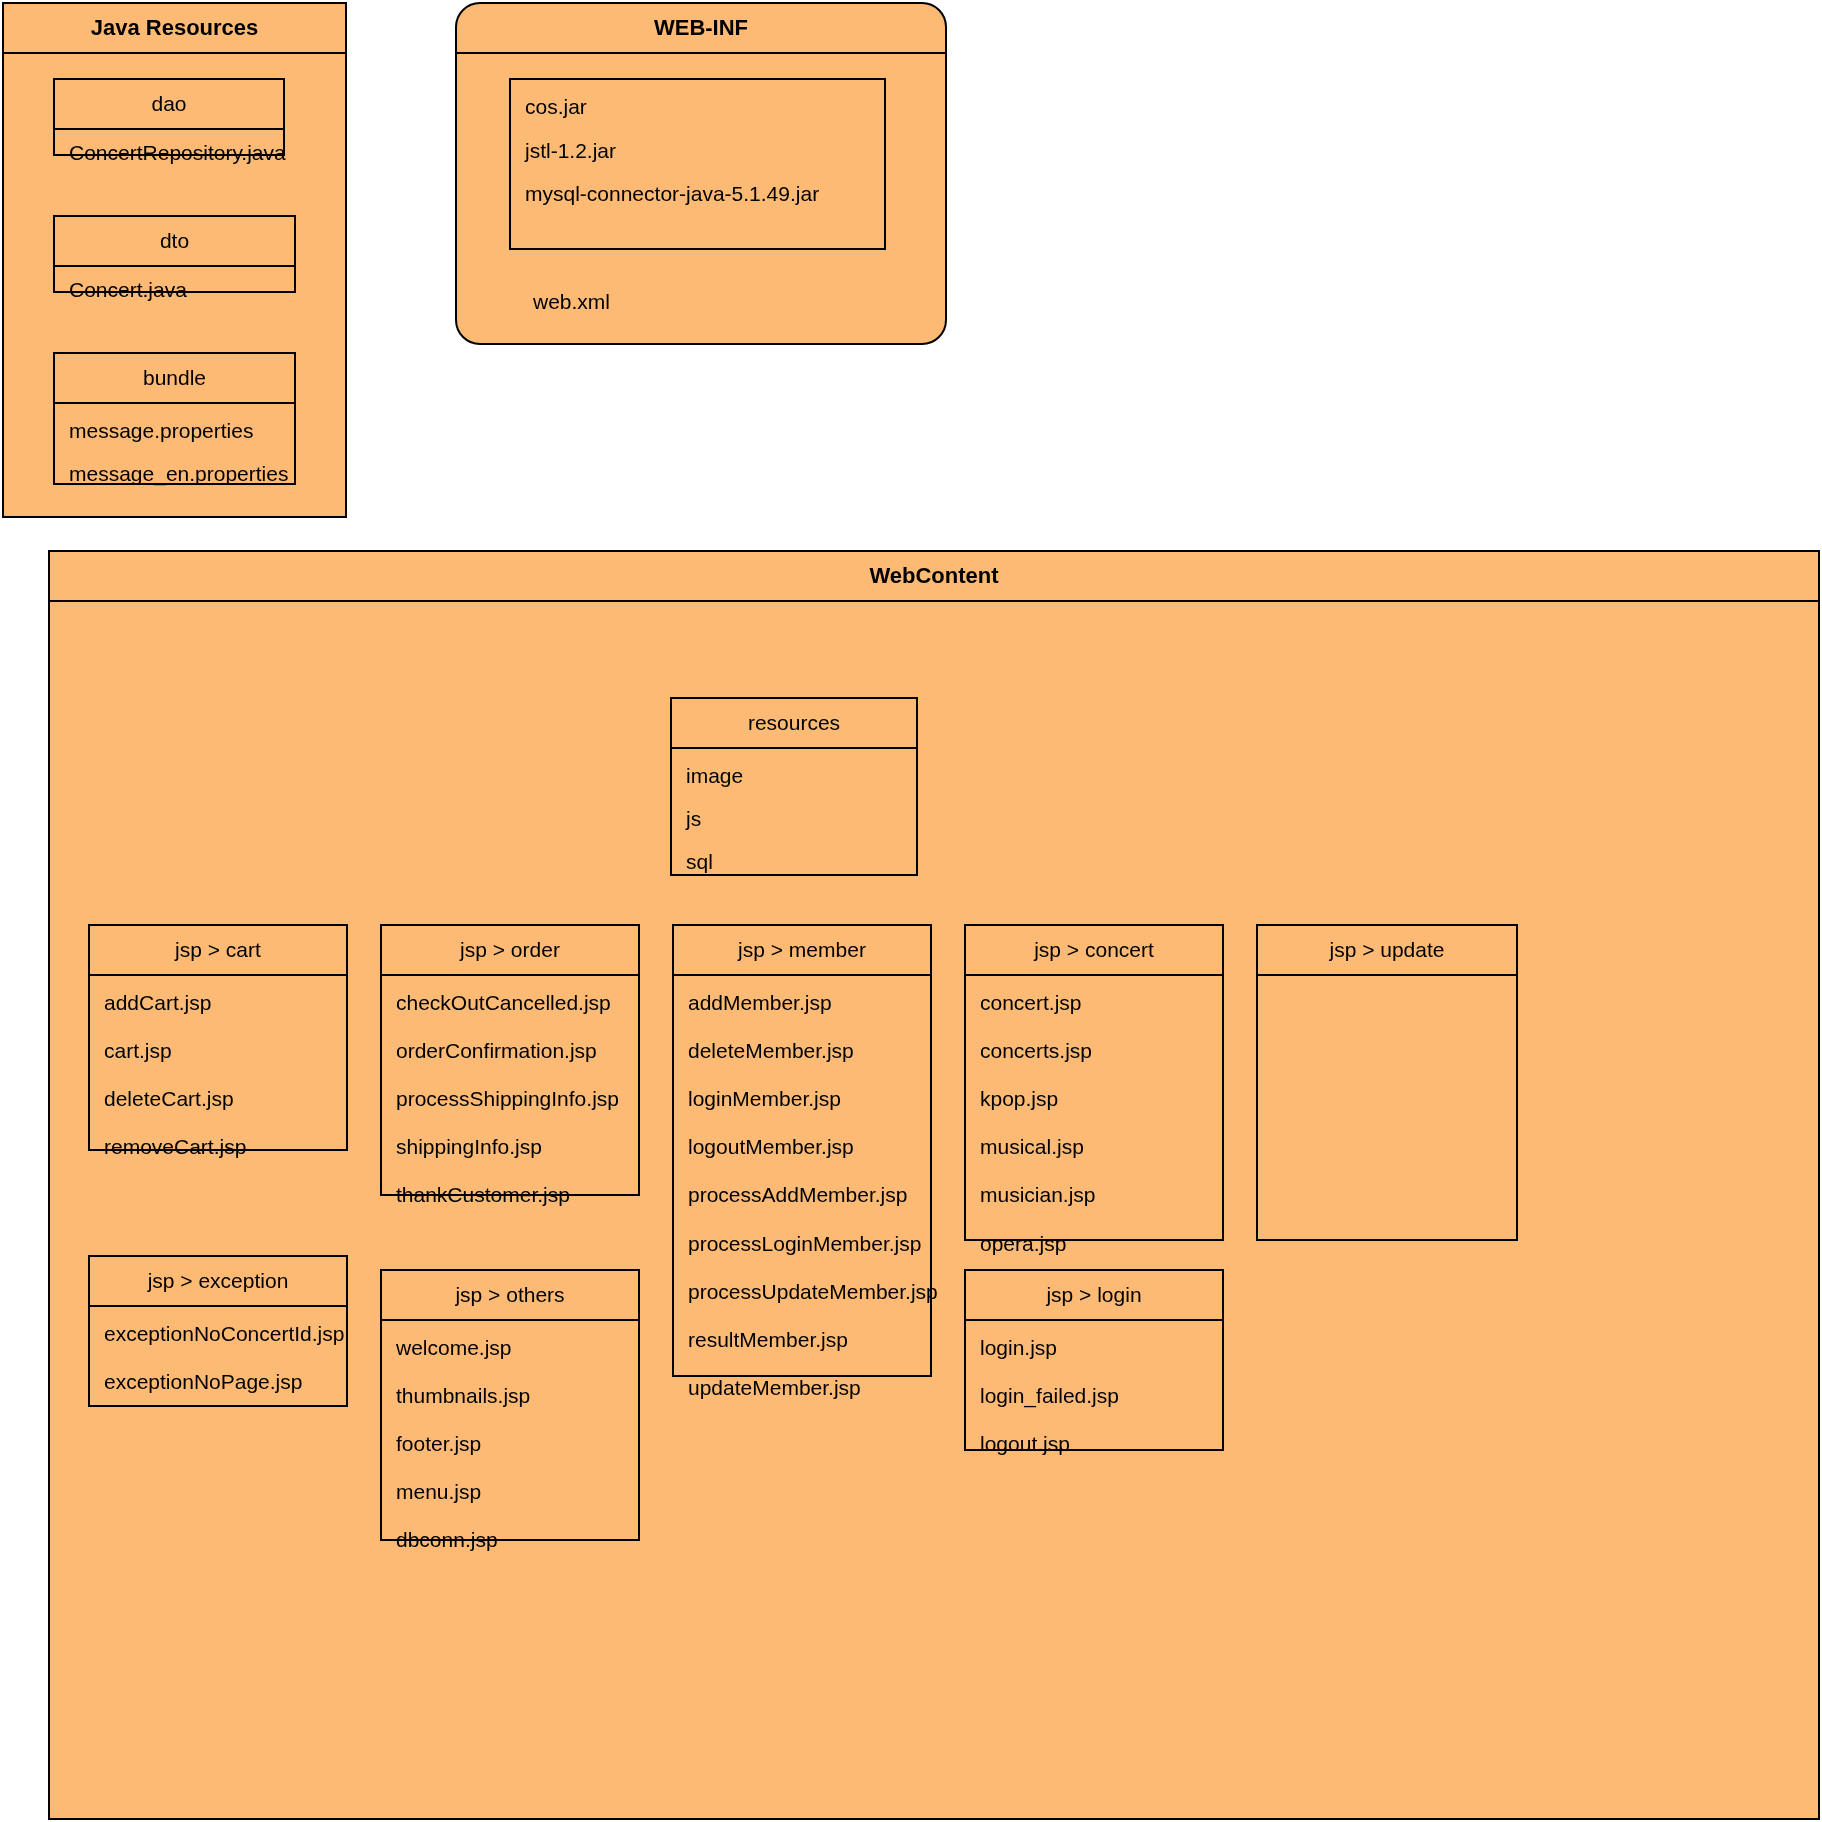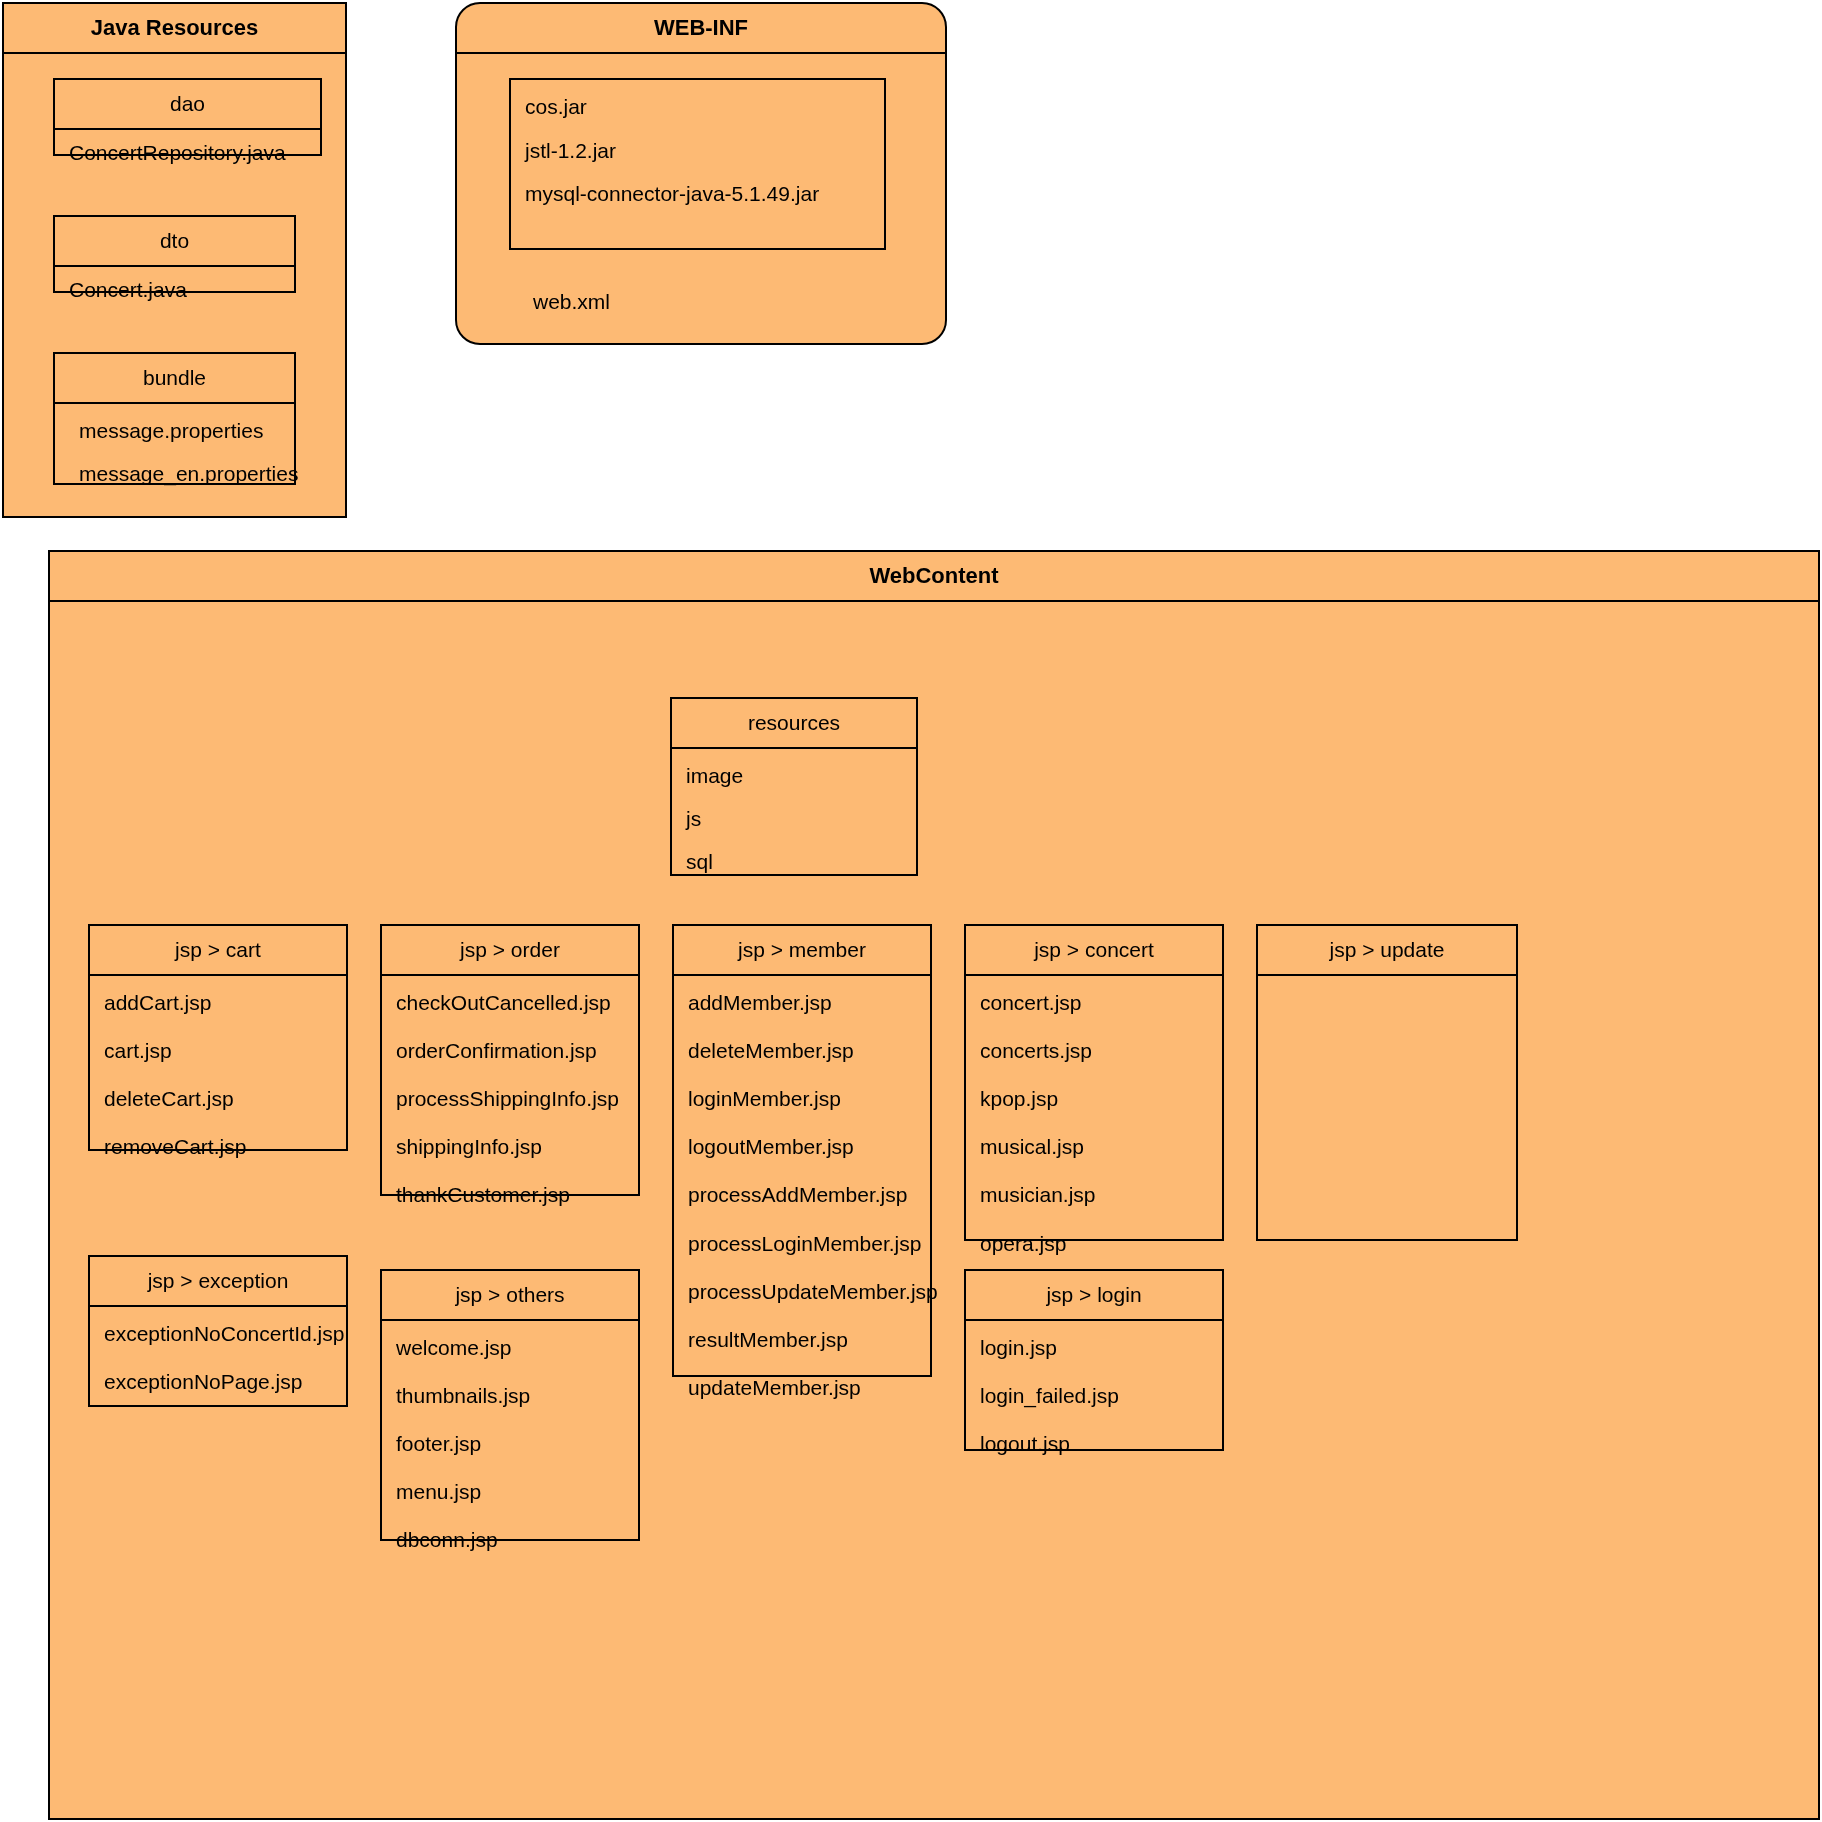--- a/index.html
+++ b/index.html
@@ -75,37 +75,37 @@
 </style>
 </head>
 <body>
 
 <div class="canvas">
 
   <div class="box" style="left:2px; top:2px; width:345px; height:516px;">
     <div class="box-title bold">Java Resources</div>
     <div class="box-body outer-body" style="height:466px;">
 
-      <div class="box" style="left:49px; top:24px; width:269px; height:78px;">
+      <div class="box" style="left:49px; top:24px; width:232px; height:78px;">
         <div class="box-title">dao</div>
         <div class="box-body" style="padding-top:10px;">
           <div class="item">ConcertRepository.java</div>
         </div>
       </div>
 
       <div class="box" style="left:49px; top:161px; width:243px; height:78px;">
         <div class="box-title">dto</div>
         <div class="box-body" style="padding-top:10px;">
           <div class="item">Concert.java</div>
         </div>
       </div>
 
       <div class="box" style="left:49px; top:298px; width:243px; height:133px;">
         <div class="box-title">bundle</div>
-        <div class="box-body tight" style="padding-top:14px;padding-left:10px;">
+        <div class="box-body tight" style="padding-top:14px;">
           <div class="item">message.properties</div>
           <div class="item">message_en.properties</div>
         </div>
       </div>
 
     </div>
   </div>
 
   <div class="box" style="left:455px; top:2px; width:492px; height:343px;border-radius:25px;">
     <div class="box-title bold">WEB-INF</div>

